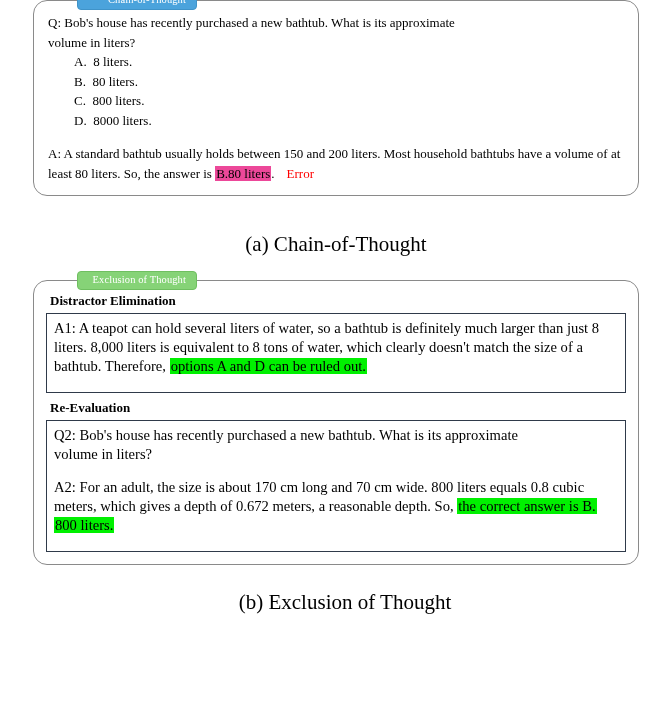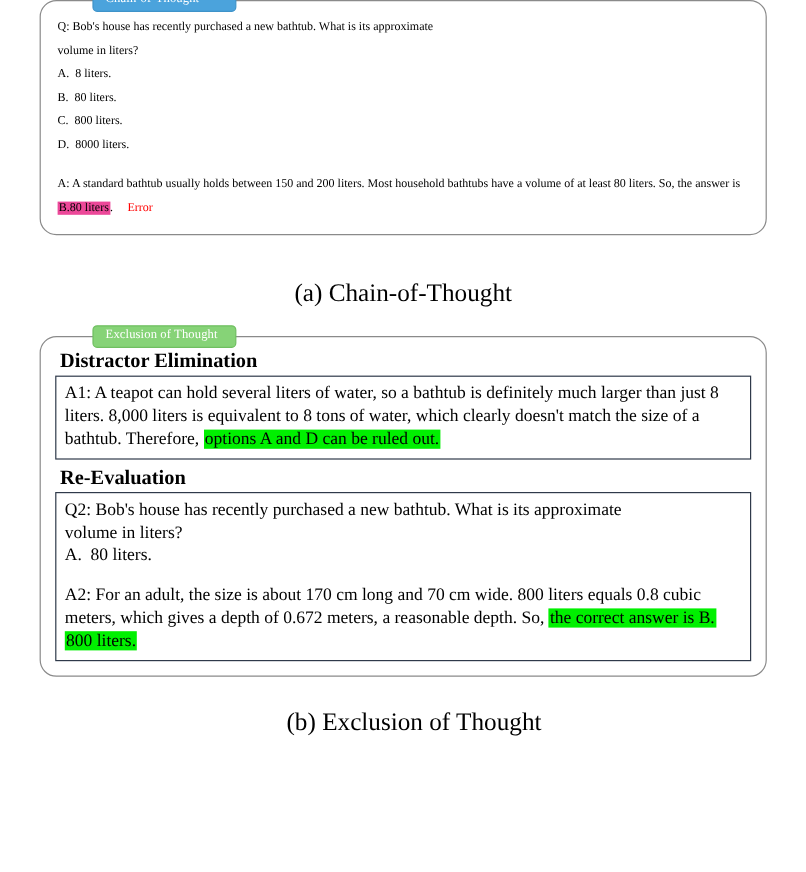--- a/index.html
+++ b/index.html
@@ -45,71 +45,71 @@
     top: -9px;
     left: 44px;
     padding: 1px 10px 2px 10px;
     border-radius: 4px;
     font-size: 10.5px;
     line-height: 14px;
     color: #ffffff;
     letter-spacing: .1px;
     white-space: nowrap;
     z-index: 3;
-    text-align: left;
+    text-align: right;
     min-width: 120px;
     box-sizing: border-box;
   }
   .badge-blue {
     background: #4ba3dc;
     border: 1px solid #3f93c9;
   }
   .badge-green {
     background: #86d377;
     border: 1px solid #6fbf60;
   }
 
   
   .qa-text {
-    font-size: 10px;
+    font-size: 13px;
     line-height: 19.5px;
     text-align: left;
   }
   .line { white-space: pre-wrap; }
   .para-gap { height: 14px; }
 
-  .opt { white-space: pre; }
+  .opt { white-space: pre; margin-left: 26px; }
 
   
   .hl-orange {
     background: #ec4899;
     padding: 0 1px;
   }
   .hl-green {
     background: #00f000;
     padding: 0 1px;
     box-decoration-break: clone;
     -webkit-box-decoration-break: clone;
   }
   .error-tag {
     color: #ff0000;
     font-weight: normal;
     margin-left: 12px;
   }
 
   
   .section-title {
-    font-size: 17px;
+    font-size: 13px;
     font-weight: bold;
     line-height: 18px;
     margin: 1px 0 3px 4px;
   }
   .inner-box {
     border: 1px solid #2f3a4a;
-    padding: 5px 7px 6px 7px;
+    padding: 5px 7px 16px 7px;
     box-sizing: border-box;
   }
   .inner-box .qa-text { font-size: 14.6px; line-height: 19px; }
   .section-gap { height: 5px; }
 
   
   .caption {
     text-align: center;
     font-size: 21px;
     line-height: 26px;
@@ -160,21 +160,20 @@
 
       <div class="section-gap"></div>
 
       <div class="section-title">Re-Evaluation</div>
 
       <div class="inner-box">
         <div class="qa-text">
           <div class="line">Q2: Bob's house has recently purchased a new bathtub. What is its approximate</div>
           <div class="line">volume in liters?</div>
 
-          <div class="opt">A.  80 liters.</div>
 
           <div class="para-gap"></div>
 
           <div><span>A2: For an adult, the size is about 170 cm long and 70 cm wide. 800 liters equals 0.8 cubic meters, which gives a depth of 0.672 meters, a reasonable depth. So, </span><span class="hl-green">the correct answer is B. 800 liters.</span></div>
         </div>
       </div>
 
     </div>
   </div>
 

